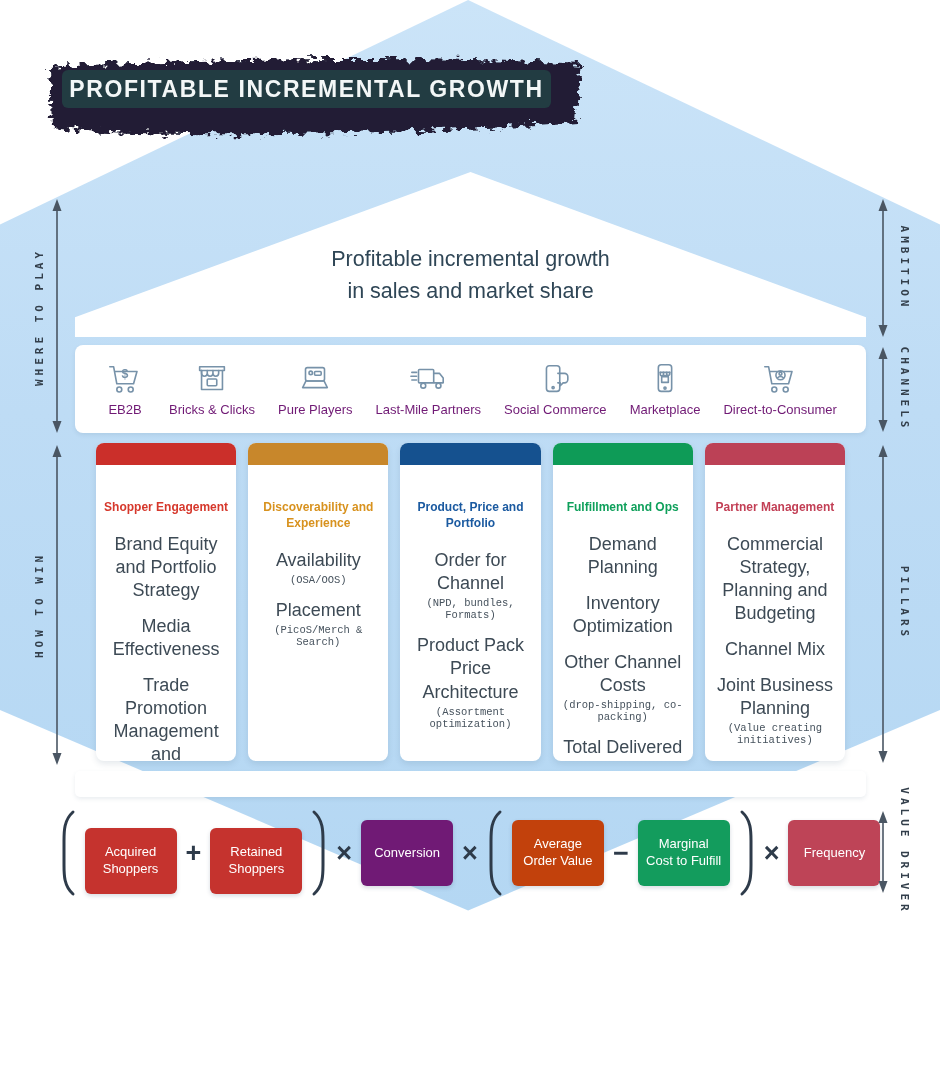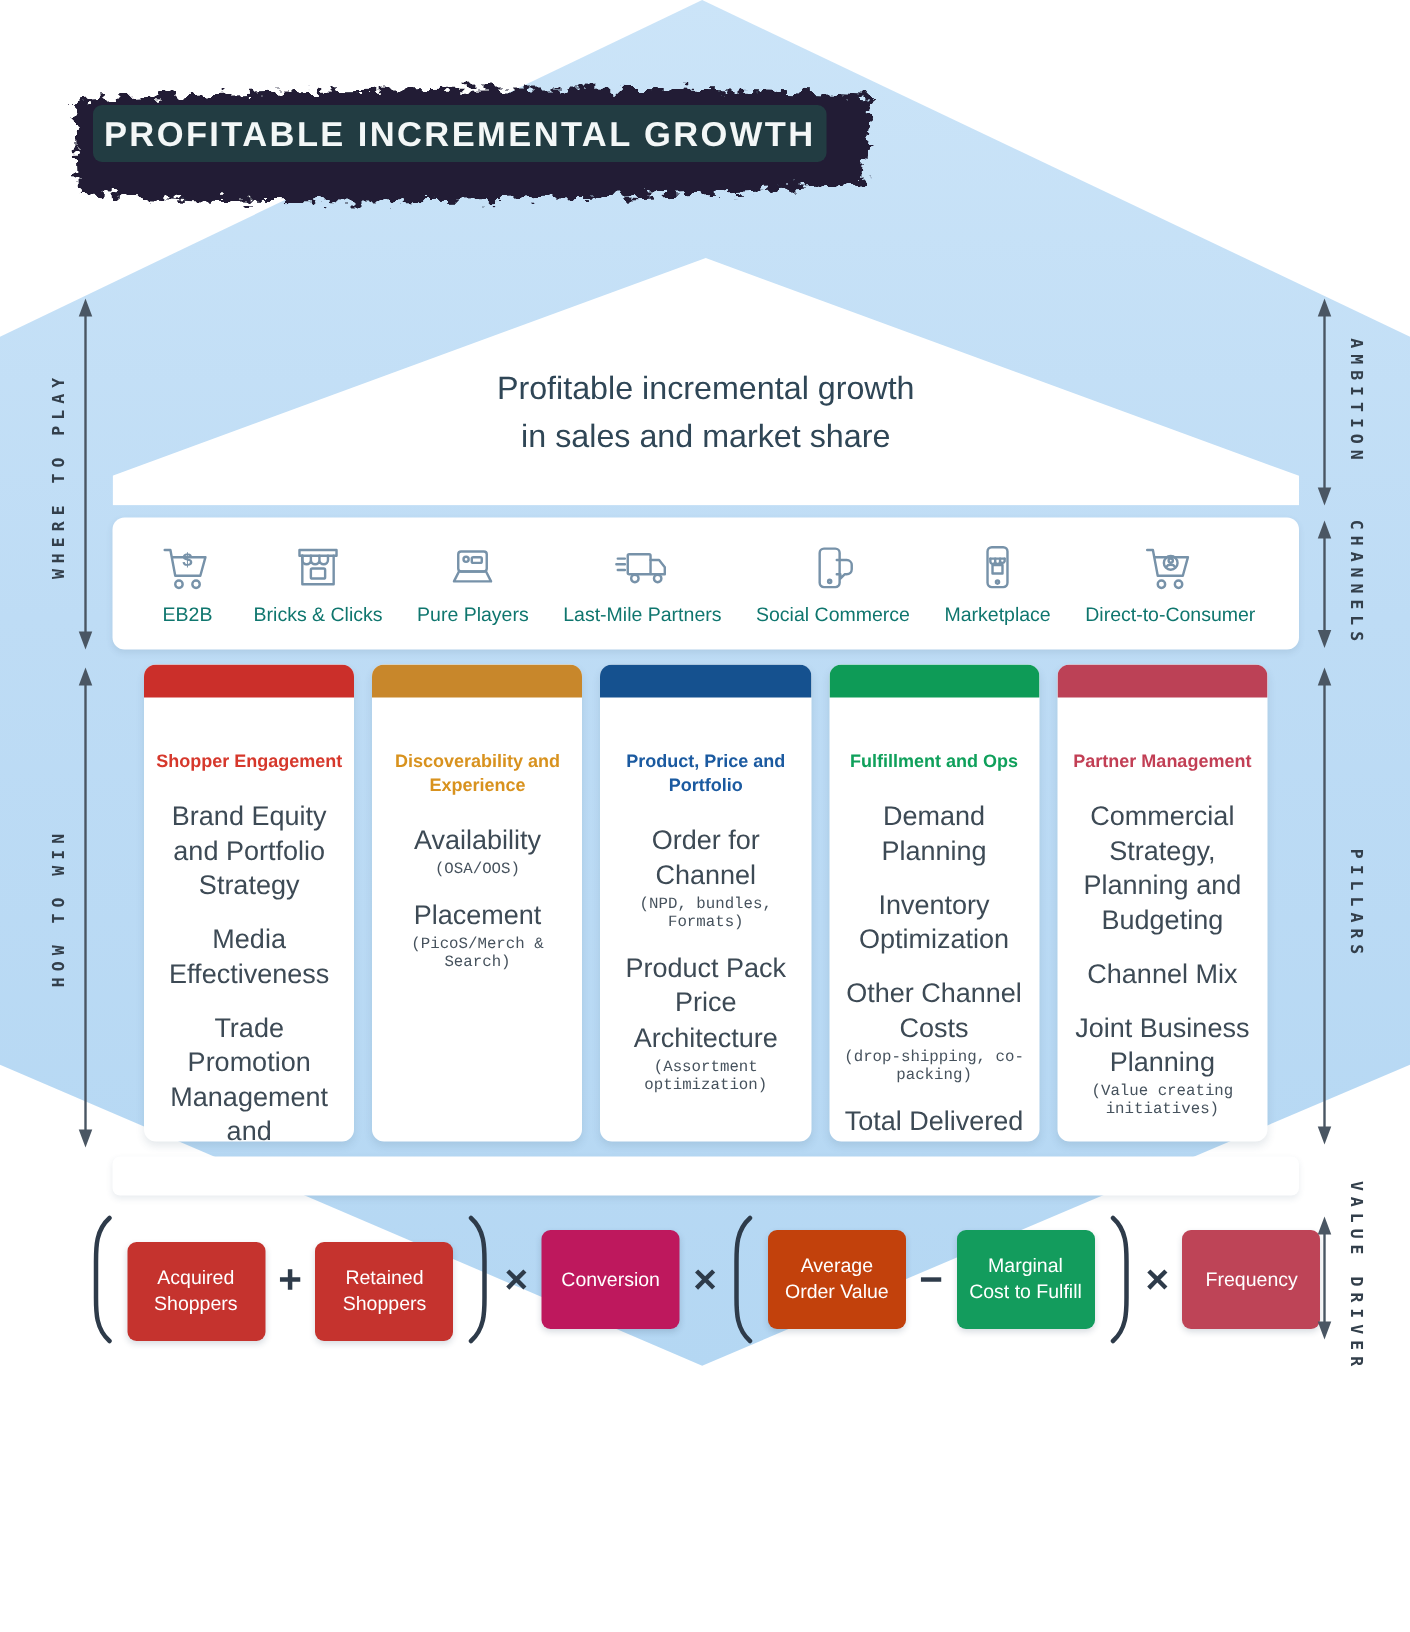--- a/index.html
+++ b/index.html
@@ -24,21 +24,21 @@
         display:flex;flex-direction:column;justify-content:flex-end;align-items:center;
         padding-bottom:30px;box-sizing:border-box;}
   .roof-line{font-size:21.5px;color:#2F4656;line-height:1.5;text-align:center;}
 
   
   .channels{position:absolute;left:75px;top:345px;width:791px;height:88px;background:#fff;
             border-radius:8px;display:flex;align-items:center;justify-content:space-evenly;
             padding:0 6px;box-sizing:border-box;box-shadow:0 2px 4px rgba(45,75,105,.10);}
   .channel{display:flex;flex-direction:column;align-items:center;gap:3px;}
   .channel svg{display:block;}
-  .ch-label{font-size:13px;color:#0f766e;white-space:nowrap;}
+  .ch-label{font-size:13px;color:#701a75;white-space:nowrap;}
   .icon-stroke{stroke:#7792A9;fill:none;stroke-width:1.7;stroke-linecap:round;stroke-linejoin:round;}
 
   
   .pillars{position:absolute;left:96px;top:443px;width:749px;height:318px;display:flex;gap:12px;}
   .card{flex:1;background:#fff;border-radius:8px;overflow:hidden;display:flex;
         flex-direction:column;box-shadow:0 3px 6px rgba(40,70,100,.12);}
   .card-head{height:22px;flex:none;}
   .card-body{padding:34px 8px 10px;text-align:center;}
   .p-title{font-size:12px;font-weight:bold;line-height:1.35;margin:0 auto 18px;max-width:128px;}
   .p-item{margin-bottom:13px;}
@@ -53,21 +53,21 @@
   
   .basebar{position:absolute;left:75px;top:771px;width:791px;height:26px;background:#fff;
            border-radius:5px;box-shadow:0 2px 4px rgba(45,75,105,.10);}
 
   
   .formula{position:absolute;left:0;top:818px;width:940px;height:70px;display:flex;
            align-items:center;justify-content:center;gap:9px;}
   .f-box{width:92px;height:66px;border-radius:6px;color:#fff;font-size:13px;line-height:1.28;
          display:flex;align-items:center;justify-content:center;text-align:center;
          padding:0 6px;box-sizing:border-box;box-shadow:0 2px 4px rgba(40,60,90,.18);}
-  .b-red{background:#C5332E;margin-top:16px;} .b-gold{background:#be185d;} .b-blue{background:#c2410c;}
+  .b-red{background:#C5332E;margin-top:16px;} .b-gold{background:#701a75;} .b-blue{background:#c2410c;}
   .b-green{background:#139C5D;} .b-rose{background:#BE4457;}
   .f-op{font-size:27px;font-weight:bold;color:#2E3B4A;line-height:1;}
   .f-bracket svg{display:block;}
 
   
   .rail{position:absolute;}
   .rail-label{position:absolute;font-family:"DejaVu Sans Mono",monospace;font-size:11px;
               font-weight:bold;letter-spacing:4px;color:#333F4B;white-space:nowrap;}
   .rot-l{transform:translate(-50%,-50%) rotate(-90deg);}
   .rot-r{transform:translate(-50%,-50%) rotate(90deg);}

